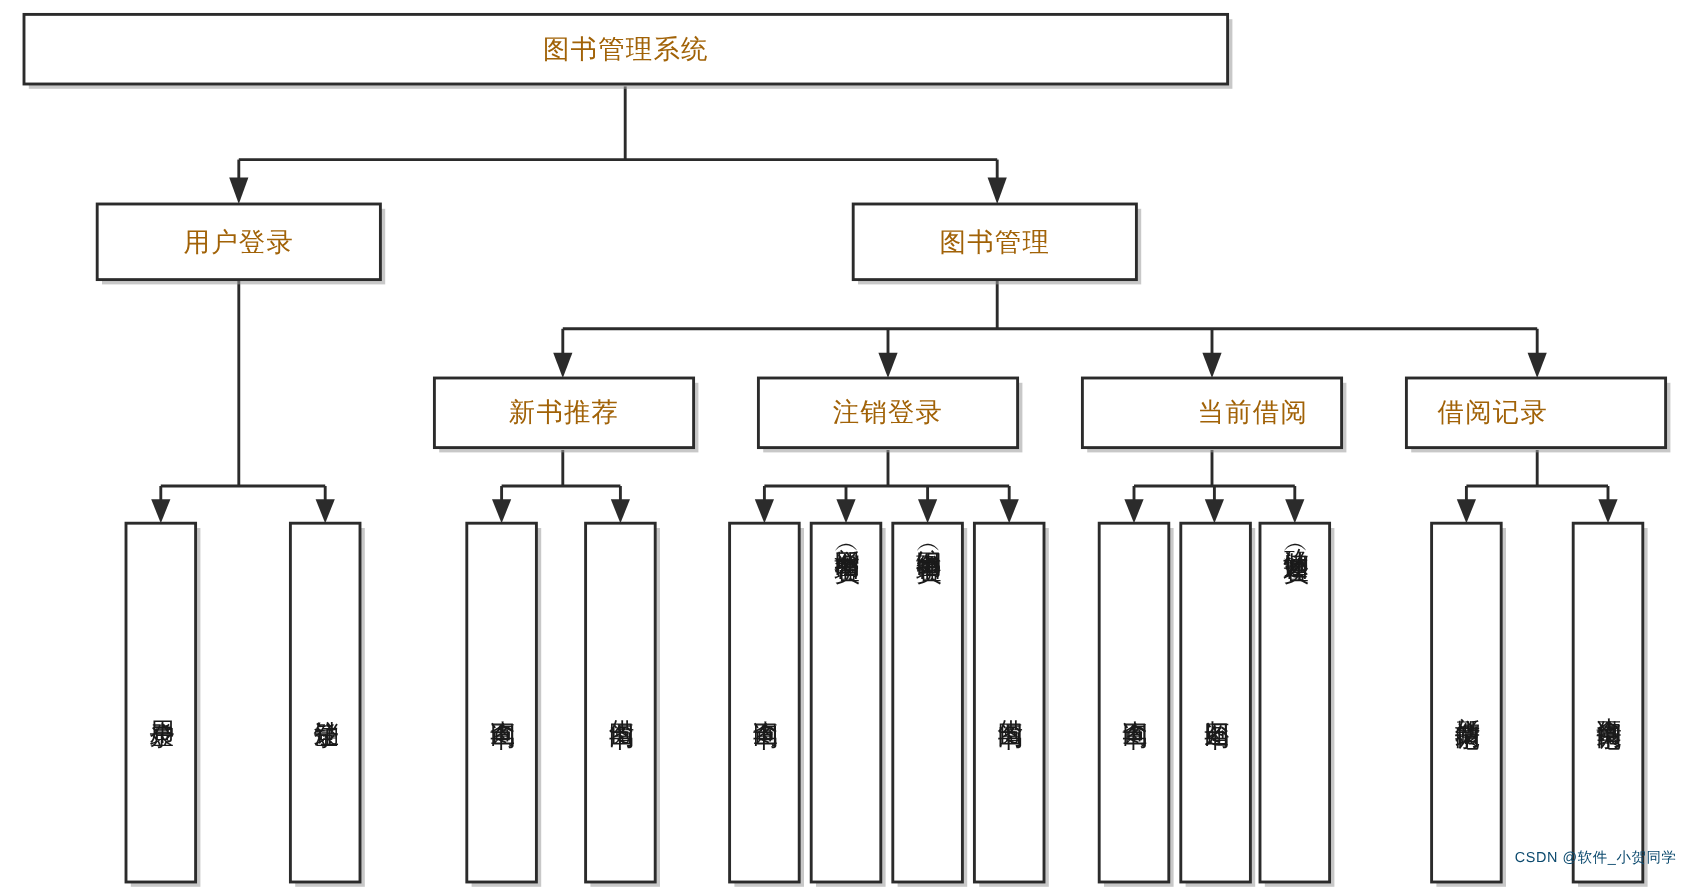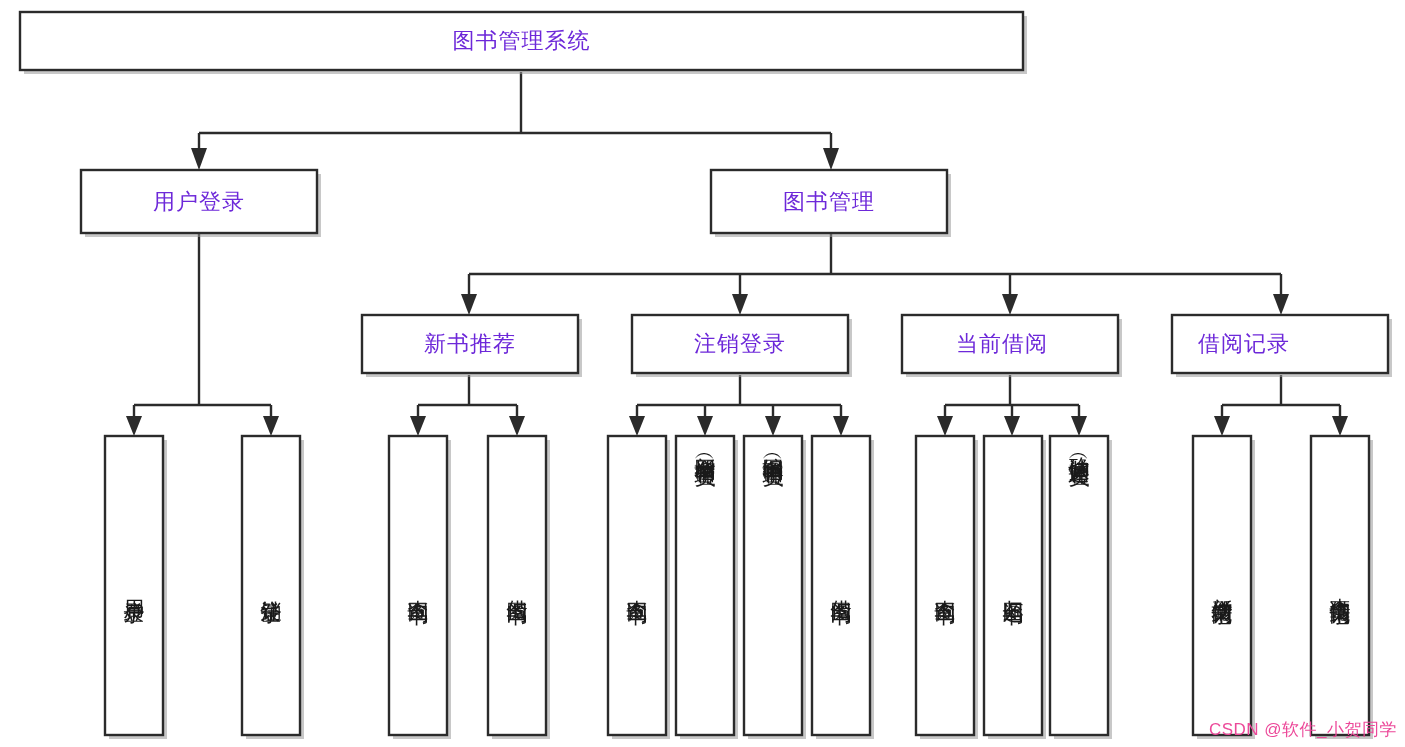--- a/index.html
+++ b/index.html
@@ -65,31 +65,31 @@
   .hlabel-holder {
     position: absolute;
     display: flex;
     align-items: center;
     justify-content: center;
     pointer-events: none;
   }
   .hlabel-text {
     font-family: "Liberation Sans", "DejaVu Sans", sans-serif;
     font-size: 22px;
-    color: #6d28d9;
+    color: #a16207;
     letter-spacing: 1px;
     white-space: nowrap;
   }
   .watermark {
     position: absolute;
     right: 8px;
-    bottom: 6px;
+    bottom: 24px;
     font-family: "Liberation Sans", "DejaVu Sans", sans-serif;
-    font-size: 17px;
-    color: #ec4899;
+    font-size: 12px;
+    color: #0c4a6e;
     letter-spacing: 0.5px;
     white-space: nowrap;
   }
 </style>
 </head>
 <body>
 
 <div id="diagram-root">
 
   <svg class="diagram-canvas" viewBox="0 0 1405 747">
@@ -244,21 +244,21 @@
   </div>
 
   <div class="hlabel-holder" style="left:711px; top:170px; width:236px; height:63px;">
     <span class="hlabel-text">图书管理</span>
   </div>
 
   <div class="hlabel-holder" style="left:632px; top:315px; width:216px; height:58px;">
     <span class="hlabel-text">注销登录</span>
   </div>
 
-  <div class="hlabel-holder" style="left:876px; top:315px; width:252px; height:58px;">
+  <div class="hlabel-holder" style="left:918px; top:315px; width:252px; height:58px;">
     <span class="hlabel-text">当前借阅</span>
   </div>
 
   <div class="hlabel-holder" style="left:1136px; top:315px; width:216px; height:58px;">
     <span class="hlabel-text">借阅记录</span>
   </div>
 
   <div class="vlabel-holder" style="left:105px; top:436px; width:58px; height:299px;">
     <span class="vlabel-text">用户登录</span>
   </div>

